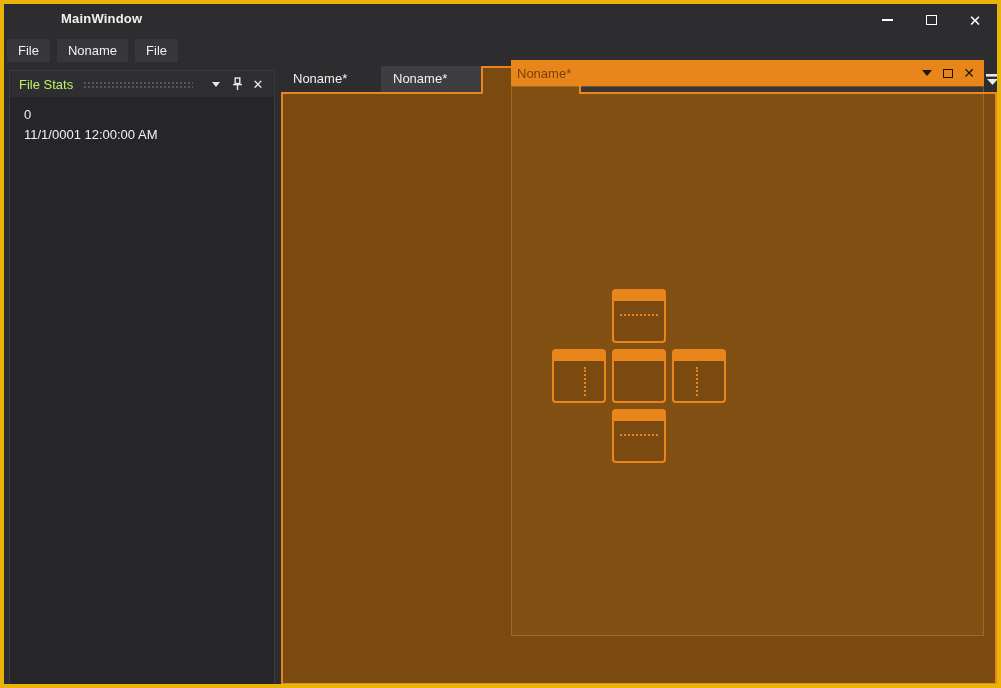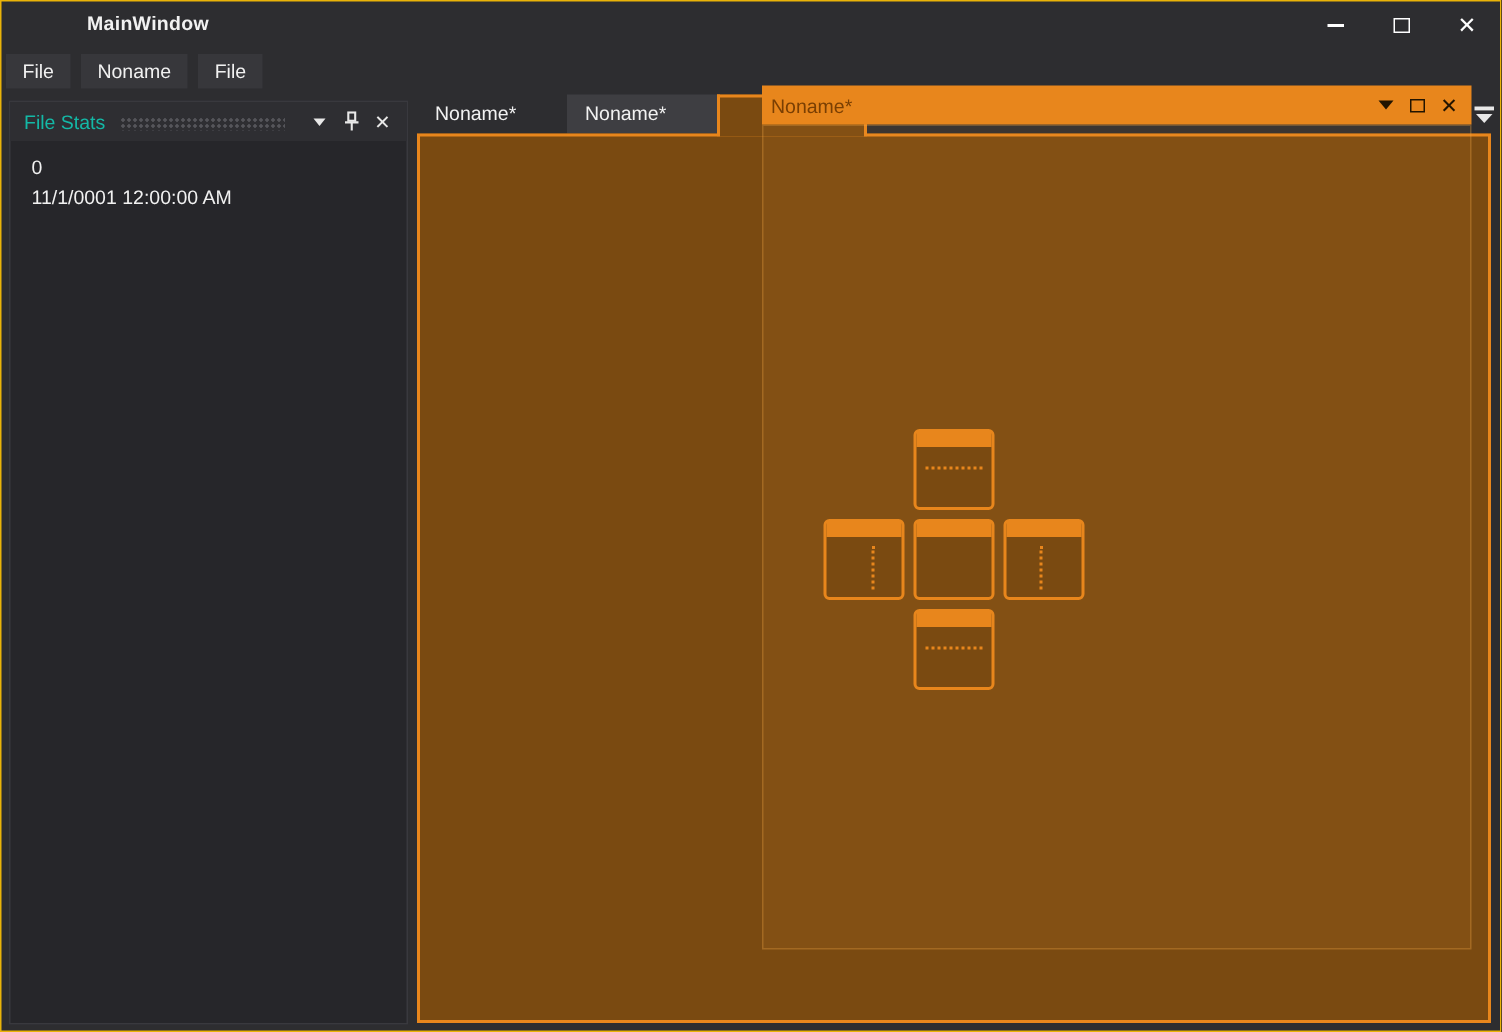--- a/index.html
+++ b/index.html
@@ -1,37 +1,37 @@
 <!DOCTYPE html>
 <html style="--accent-orange: #E8861C; --overlay-fill: #7A4A11; --window-bg: #2D2D30; --panel-bg: #26262A; --tab-selected-bg: #3E3E42; --text-light: #F1F1F1; --floating-title-text: #7A3F03;"><head>
 <meta charset="utf-8">
 <style>
   html,body{margin:0;padding:0;background:#1a1a1c;}
   *{box-sizing:border-box;font-family:"Liberation Sans","DejaVu Sans",sans-serif;}
   .window{
     position:relative;width:1001px;height:688px;
     background:var(--window-bg,#2D2D30);
-    border:1px solid #eab308;overflow:hidden;
+    border:4px solid #eab308;overflow:hidden;
     color:var(--text-light,#F1F1F1);font-size:13px;
   }
   
   .titlebar{position:absolute;left:0;top:0;width:100%;height:32px;}
   .app-title{position:absolute;left:57px;top:7px;font-weight:bold;letter-spacing:.2px;}
   .win-controls{position:absolute;right:0;top:0;height:32px;display:flex;}
   .wc{width:44px;height:32px;display:flex;align-items:center;justify-content:center;cursor:pointer;}
   .min-glyph{display:block;width:11px;height:2px;background:#fff;}
   .max-glyph{display:block;width:11px;height:10px;border:1.5px solid #fff;}
   .close-glyph{font-size:15px;color:#fff;line-height:1;}
   
   .menubar{position:absolute;left:0;top:32px;width:100%;height:28px;display:flex;align-items:center;padding-left:3px;}
   .menu-item{background:#37373B;color:var(--text-light,#F1F1F1);padding:4px 11px;margin-right:7px;cursor:default;}
   
   .panel{position:absolute;left:5px;top:66px;width:266px;height:616px;background:var(--panel-bg,#26262A);border:1px solid #39393E;}
   .panel-header{position:absolute;left:0;top:0;right:0;height:26px;background:#2E2E32;display:flex;align-items:center;padding:0 8px 0 9px;}
-  .panel-title{white-space:nowrap;color:#14b8a6;}
+  .panel-title{white-space:nowrap;color:#bef264;}
   .panel-grip{flex:1;height:9px;margin:2px 10px 0 10px;
     background-image:radial-gradient(circle,#55555a 1px,transparent 1.3px);
     background-size:4px 4px;}
   .hdr-btn{width:16px;height:16px;display:flex;align-items:center;justify-content:center;margin-left:5px;cursor:pointer;}
   .tri-down{width:0;height:0;border-left:4.5px solid transparent;border-right:4.5px solid transparent;border-top:5px solid #E8E8E8;}
   .hdr-close{color:#E8E8E8;font-size:13px;line-height:1;}
   .stat-count{position:absolute;left:14px;top:36px;}
   .stat-date{position:absolute;left:14px;top:56px;}
   .panel-input{position:absolute;left:8px;top:76px;width:249px;height:26px;background:#2B2B2F;border:1px solid #44444B;color:var(--text-light,#F1F1F1);font-size:13px;padding:0 8px;outline:none;}
   

